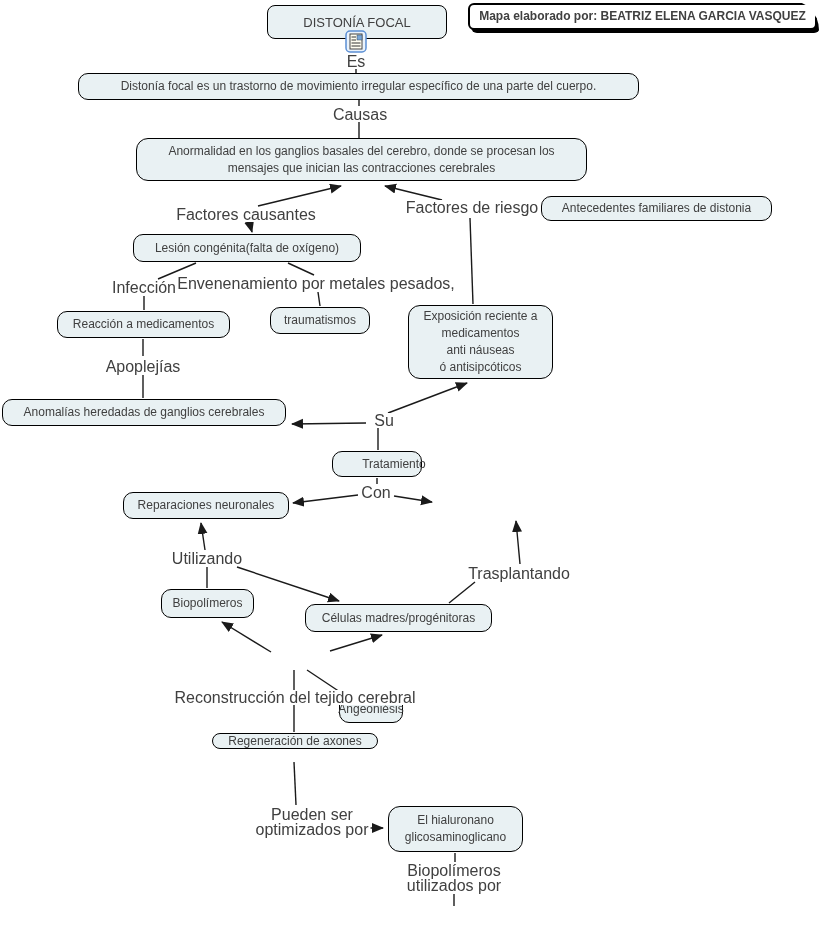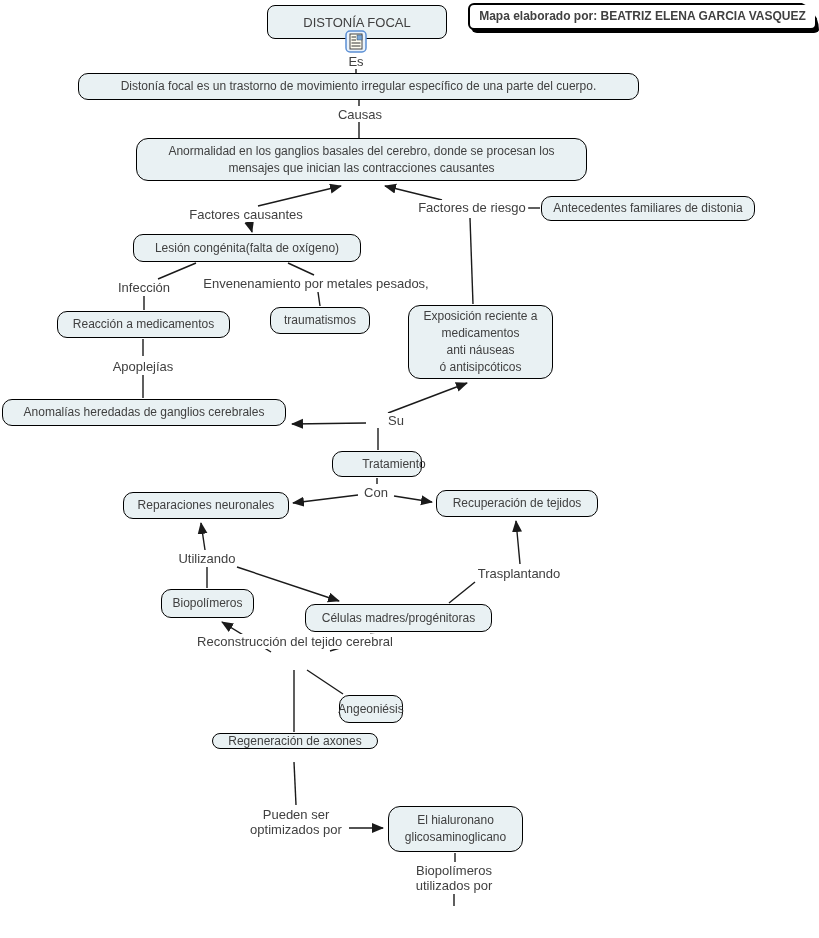--- a/index.html
+++ b/index.html
@@ -13,21 +13,21 @@
   .node{
     position:absolute;z-index:2;box-sizing:border-box;
     background:#e9f1f3;border:1.5px solid #000;border-radius:10px;
     display:flex;align-items:center;justify-content:center;
     text-align:center;font-size:12px;line-height:17px;
     padding:2px 6px;white-space:nowrap;
   }
   .node.multi{white-space:pre-line;}
   .label{
     position:absolute;z-index:2;transform:translateX(-50%);
-    font-size:13px;line-height:15px;text-align:center;white-space:pre-line;
+    font-size:16px;line-height:15px;text-align:center;white-space:pre-line;
     background:#fff;padding:0 2px;
   }
   .title-node{font-size:13px;border-radius:8px;}
   .credit-node{
     background:#fff;border:2px solid #000;border-radius:6px;
     font-weight:bold;font-size:12px;box-shadow:3px 3px 0 #000;
   }
   .resource-icon{position:absolute;z-index:3;}
 </style>
 </head>
@@ -88,65 +88,64 @@
       <line x1="6.5" y1="7" x2="11" y2="7" stroke="#333" stroke-width="1"></line>
       <line x1="6.5" y1="10" x2="11" y2="10" stroke="#333" stroke-width="1"></line>
       <line x1="6.5" y1="13" x2="15.5" y2="13" stroke="#333" stroke-width="1"></line>
       <line x1="6.5" y1="16" x2="15.5" y2="16" stroke="#333" stroke-width="1"></line>
     </svg>
   </div>
 
   <div class="node" style="left:78px;top:73px;width:561px;height:27px;">Distonía focal es un trastorno de movimiento irregular específico de una parte del cuerpo.</div>
 
   <div class="node multi" style="left:136px;top:138px;width:451px;height:43px;border-radius:12px;">Anormalidad en los ganglios basales del cerebro, donde se procesan los
-mensajes que inician las contracciones causantes</div>
+mensajes que inician las contracciones cerebrales</div>
 
-  <div class="node" style="left:541px;top:196px;width:214px;height:25px;">Antecedentes familiares de distonia</div>
+  <div class="node" style="left:541px;top:196px;width:231px;height:25px;">Antecedentes familiares de distonia</div>
 
   <div class="node" style="left:133px;top:234px;width:228px;height:28px;">Lesión congénita(falta de oxígeno)</div>
 
   <div class="node" style="left:57px;top:311px;width:173px;height:27px;">Reacción a medicamentos</div>
 
   <div class="node" style="left:270px;top:307px;width:100px;height:27px;">traumatismos</div>
 
   <div class="node multi" style="left:408px;top:305px;width:145px;height:74px;border-radius:12px;">Exposición reciente a
 medicamentos
 anti náuseas
 ó  antisipcóticos</div>
 
   <div class="node" style="left:2px;top:399px;width:284px;height:27px;">Anomalías heredadas de ganglios cerebrales</div>
 
   <div class="node" style="left:332px;top:451px;width:90px;height:26px;padding-left:40px;">Tratamiento</div>
 
   <div class="node" style="left:123px;top:492px;width:166px;height:27px;">Reparaciones neuronales</div>
 
-  <div class="node" style="left:436px;top:490px;width:162px;height:27px;">Recuperación de tejidos</div>
 
   <div class="node" style="left:161px;top:589px;width:93px;height:29px;">Biopolímeros</div>
 
   <div class="node" style="left:305px;top:604px;width:187px;height:28px;">Células madres/progénitoras</div>
 
   <div class="node" style="left:339px;top:695px;width:64px;height:28px;">Angeoniésis</div>
 
   <div class="node" style="left:212px;top:733px;width:166px;height:16px;">Regeneración de axones</div>
 
   <div class="node multi" style="left:388px;top:806px;width:135px;height:46px;border-radius:12px;">El hialuronano
 glicosaminoglicano</div>
 
 
   <div class="label" style="left:356px;top:54px;">Es</div>
   <div class="label" style="left:360px;top:107px;">Causas</div>
   <div class="label" style="left:246px;top:207px;">Factores causantes</div>
   <div class="label" style="left:472px;top:200px;">Factores de riesgo</div>
   <div class="label" style="left:144px;top:280px;">Infección</div>
   <div class="label" style="left:316px;top:276px;">Envenenamiento por metales pesados,</div>
   <div class="label" style="left:143px;top:359px;">Apoplejías</div>
-  <div class="label" style="left:396px;top:413px;">Su</div>
+  <div class="label" style="left:384px;top:413px;">Su</div>
   <div class="label" style="left:376px;top:485px;">Con</div>
   <div class="label" style="left:207px;top:551px;">Utilizando</div>
   <div class="label" style="left:519px;top:566px;">Trasplantando</div>
-  <div class="label" style="left:295px;top:634px;">Reconstrucción del tejido cerebral</div>
-  <div class="label" style="left:296px;top:807px;">Pueden ser
+  <div class="label" style="left:295px;top:690px;">Reconstrucción del tejido cerebral</div>
+  <div class="label" style="left:312px;top:807px;">Pueden ser
 optimizados por</div>
   <div class="label" style="left:454px;top:863px;">Biopolímeros
 utilizados por</div>
 
 </div>
 
 </body></html>

